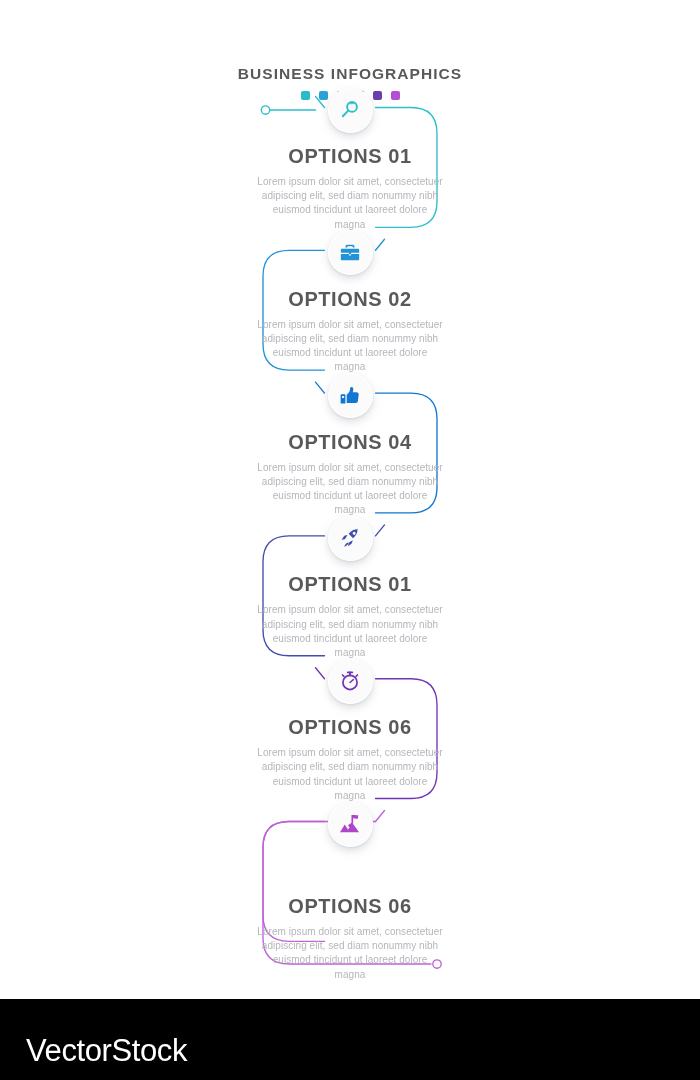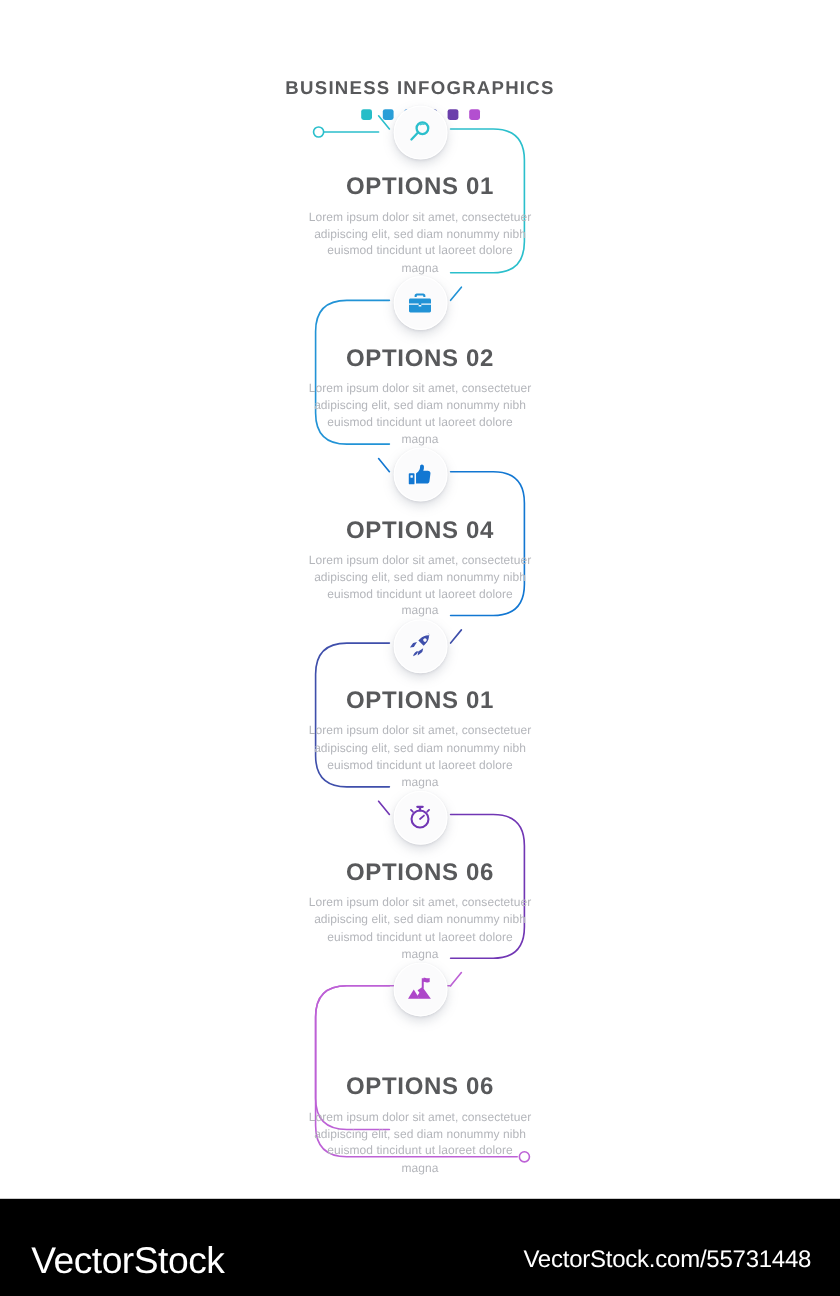--- a/index.html
+++ b/index.html
@@ -241,16 +241,15 @@
         </div>
         <div class="card-text" style="left: 256px; top: 896px;">
           <div class="card-title">OPTIONS 06</div>
           <div class="card-desc">Lorem ipsum dolor sit amet, consectetuer adipiscing elit, sed diam nonummy nibh euismod tincidunt ut laoreet dolore magna</div>
         </div>
       </div>
   </div>
 
   <div class="footer">
     <div class="wm-brand">VectorStock</div>
-    <div class="wm-url">VectorStock.com/55731448</div>
   </div>
 
 </div>
 
 </body></html>

